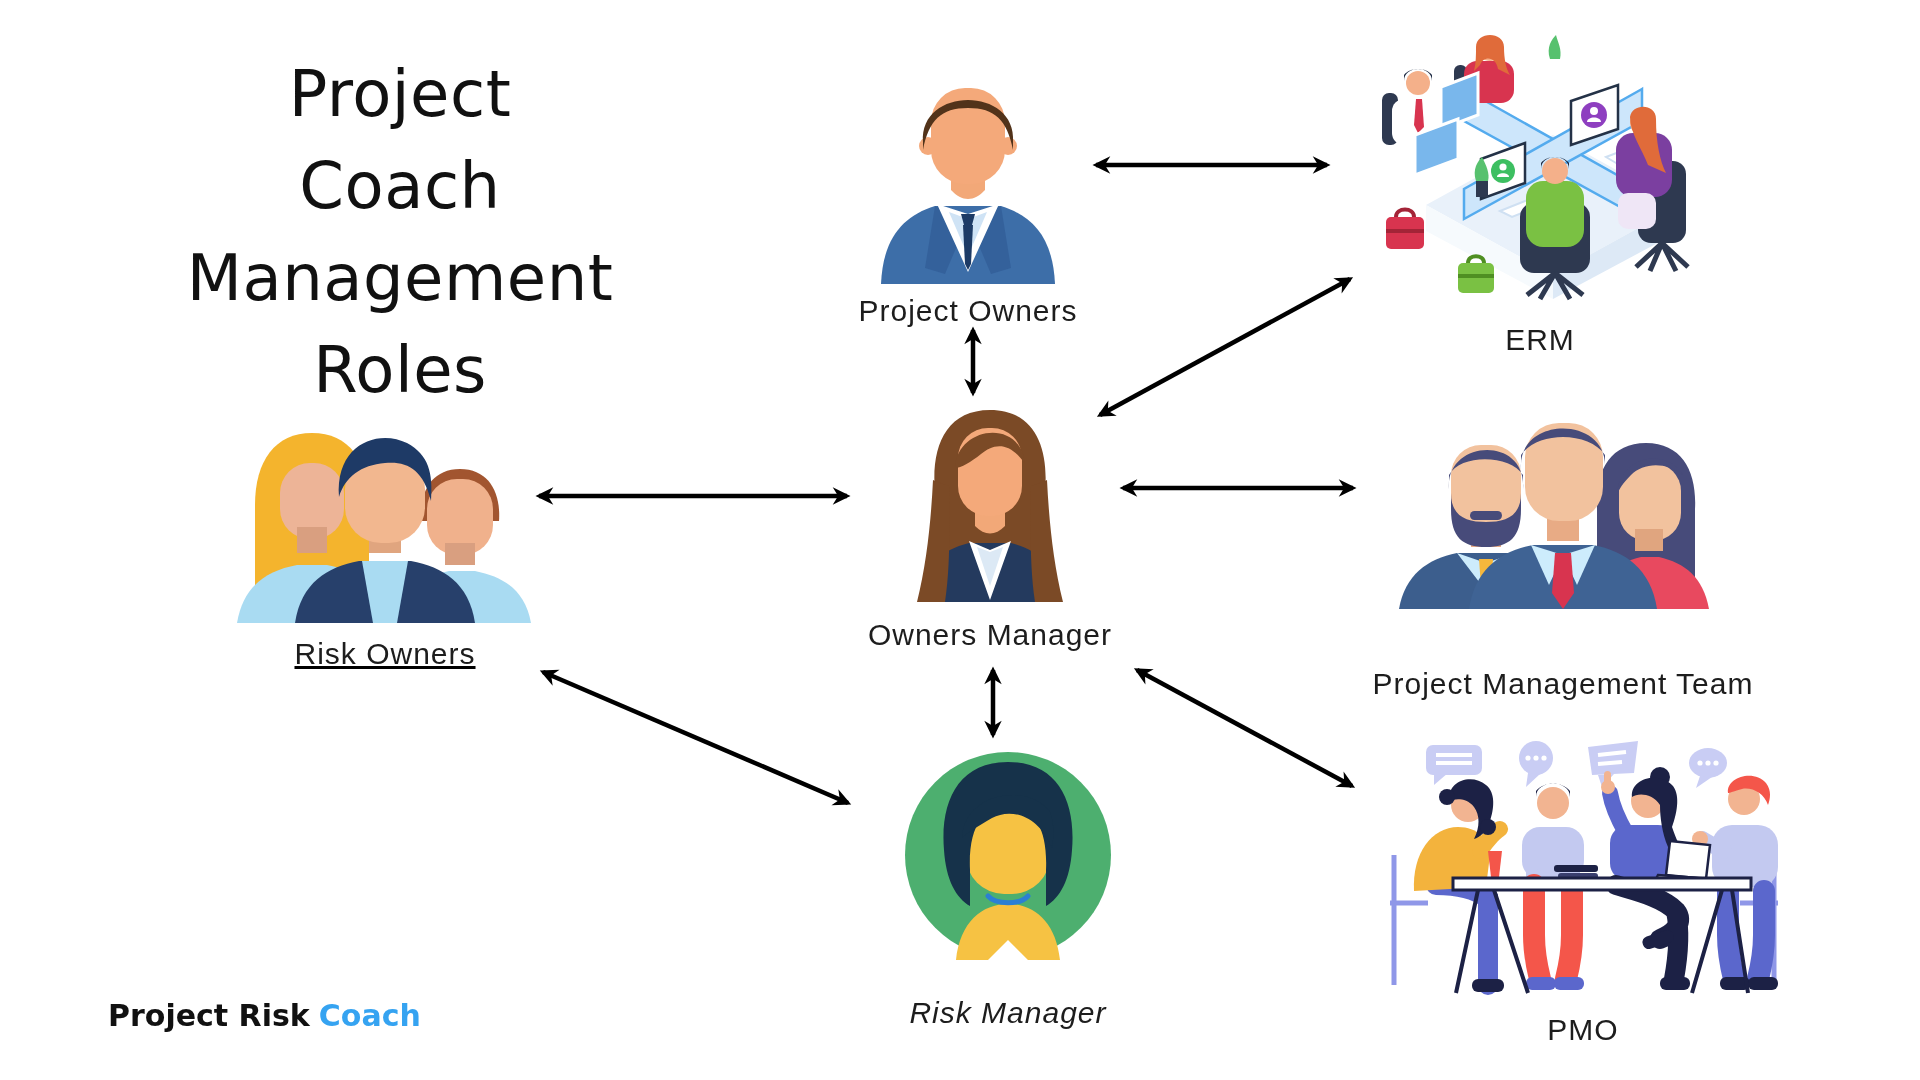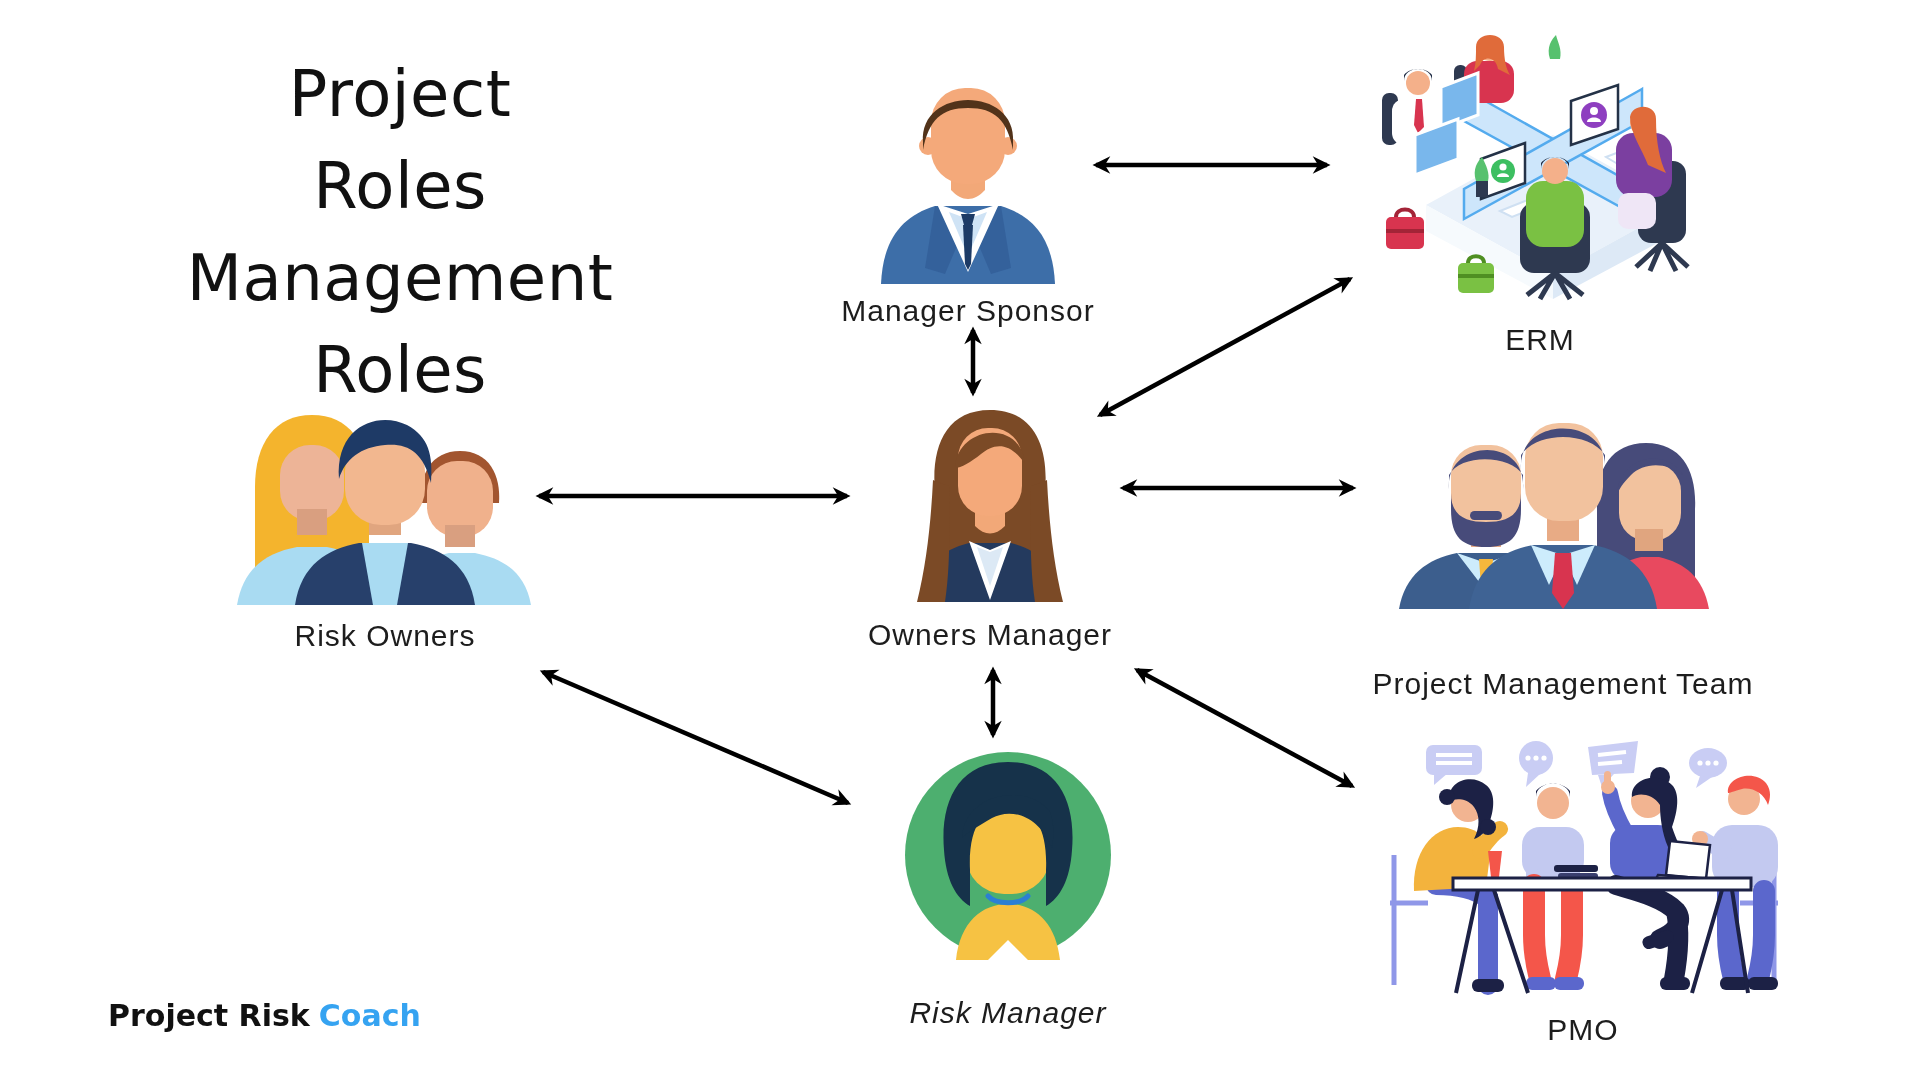--- a/index.html
+++ b/index.html
@@ -20,21 +20,21 @@
   .gap6{margin-top:22px;} .gap10{margin-top:10px;} .gap14{margin-top:14px;}
   .gap16{margin-top:16px;} .gap36{margin-top:36px;}
 </style>
 </head>
 <body>
 
 <div class="stage">
 
   <div class="title">
     <div>Project</div>
-    <div>Roles Management</div>
+    <div>Coach Management</div>
     <div>Roles</div>
   </div>
 
   <svg class="arrow-layer" width="1920" height="1080">
     <defs>
       <marker id="ah" viewBox="0 0 10 10" refX="7.5" refY="5" markerWidth="4.6" markerHeight="4.6" orient="auto-start-reverse" markerUnits="strokeWidth">
         <path d="M0.6,0.8 L9.2,5 L0.6,9.2 L3.2,5 Z" fill="#000"></path>
       </marker>
     </defs>
     <line x1="1096" y1="165" x2="1327" y2="165" marker-start="url(#ah)" marker-end="url(#ah)"></line>
@@ -56,21 +56,21 @@
       <path d="M76,150 L95,157 L114,150 L95,194 Z" fill="#cfe3f5"></path>
       <path d="M88,152 L102,152 L99,163 L91,163 Z" fill="#1d3b66"></path>
       <path d="M90,163 L100,163 L98,202 L95,208 L92,202 Z" fill="#1d3b66"></path>
       <path d="M78,100 L112,100 L112,128 C101,140 89,140 78,128 Z" fill="#f2a878"></path>
       <rect x="78" y="100" width="34" height="9" fill="#e8945e"></rect>
       <circle cx="55" cy="84" r="9" fill="#f4a97a"></circle>
       <circle cx="135" cy="84" r="9" fill="#f4a97a"></circle>
       <rect x="58" y="26" width="74" height="96" rx="34" fill="#f4a97a"></rect>
       <path d="M50,80 C46,24 144,24 140,80 L140,88 C134,58 122,46 95,46 C68,46 56,58 50,88 Z" fill="#52331a"></path>
     </svg>
-    <div class="node-label gap10">Manager Sponsor</div>
+    <div class="node-label gap10">Project Owners</div>
   </div>
 
   <div class="node" style="left:1370px;top:25px;width:340px;">
     <svg width="320" height="276" viewBox="0 0 320 276">
 
       <polygon points="173,110 300,180 173,250 46,180" fill="#e9f1fa"></polygon>
       <polygon points="46,180 173,250 173,274 46,206" fill="#f6fafd"></polygon>
       <polygon points="300,180 173,250 173,274 300,206" fill="#dde9f6"></polygon>
 
       <polygon points="84,64 262,164 262,194 84,96" fill="#cde6fb" stroke="#54abee" stroke-width="2.5"></polygon>
@@ -125,21 +125,21 @@
       </g>
       <g>
         <rect x="78" y="238" width="36" height="30" rx="5" fill="#7ac143"></rect>
         <path d="M88,238 C88,229 104,229 104,238" stroke="#4f8f22" stroke-width="4" fill="none"></path>
         <rect x="78" y="249" width="36" height="4" fill="#4f8f22"></rect>
       </g>
     </svg>
     <div class="node-label gap6">ERM</div>
   </div>
 
-  <div class="node" style="left:225px;top:393px;width:320px;">
+  <div class="node" style="left:225px;top:411px;width:320px;text-decoration:underline;">
     <svg width="300" height="212" viewBox="0 0 300 212">
 
       <path d="M77,22 C40,22 20,50 20,94 L20,200 L134,200 L134,94 C134,50 114,22 77,22 Z" fill="#f4b42d"></path>
       <rect x="45" y="52" width="64" height="76" rx="30" fill="#edb497"></rect>
       <rect x="62" y="116" width="30" height="26" fill="#d99f80"></rect>
       <path d="M2,212 C8,176 30,160 62,154 L92,154 C124,160 146,176 152,212 Z" fill="#a9dbf2"></path>
 
       <path d="M225,58 C196,58 184,82 186,110 L264,110 C266,82 254,58 225,58 Z" fill="#a2552f"></path>
       <rect x="192" y="68" width="66" height="76" rx="30" fill="#f0b18c"></rect>
       <rect x="210" y="132" width="30" height="22" fill="#d99f80"></rect>

